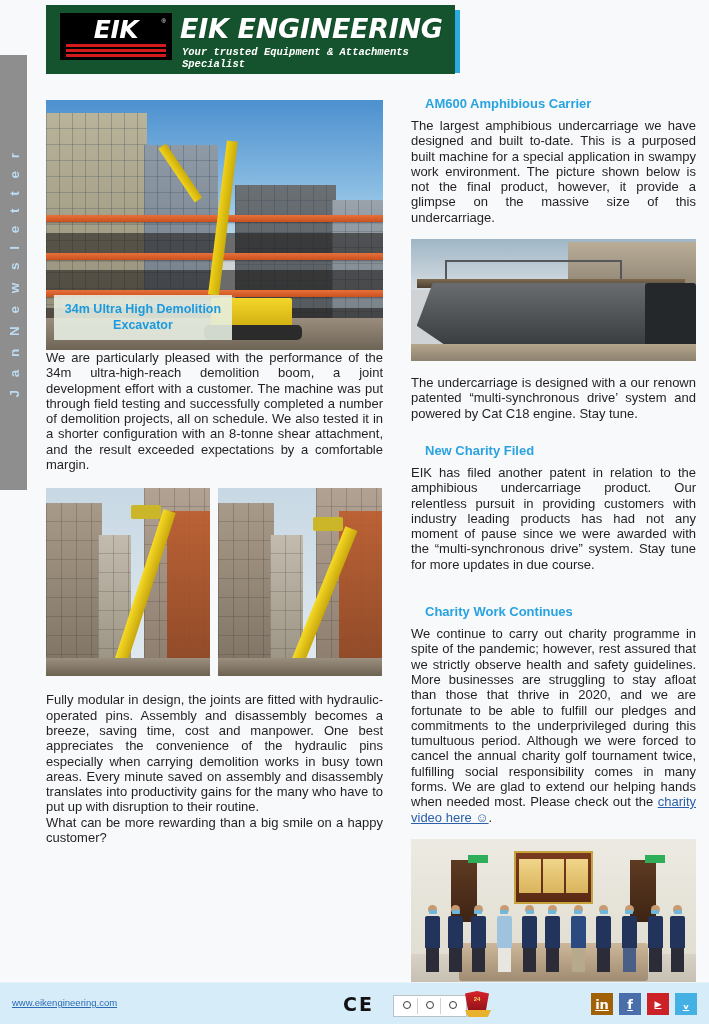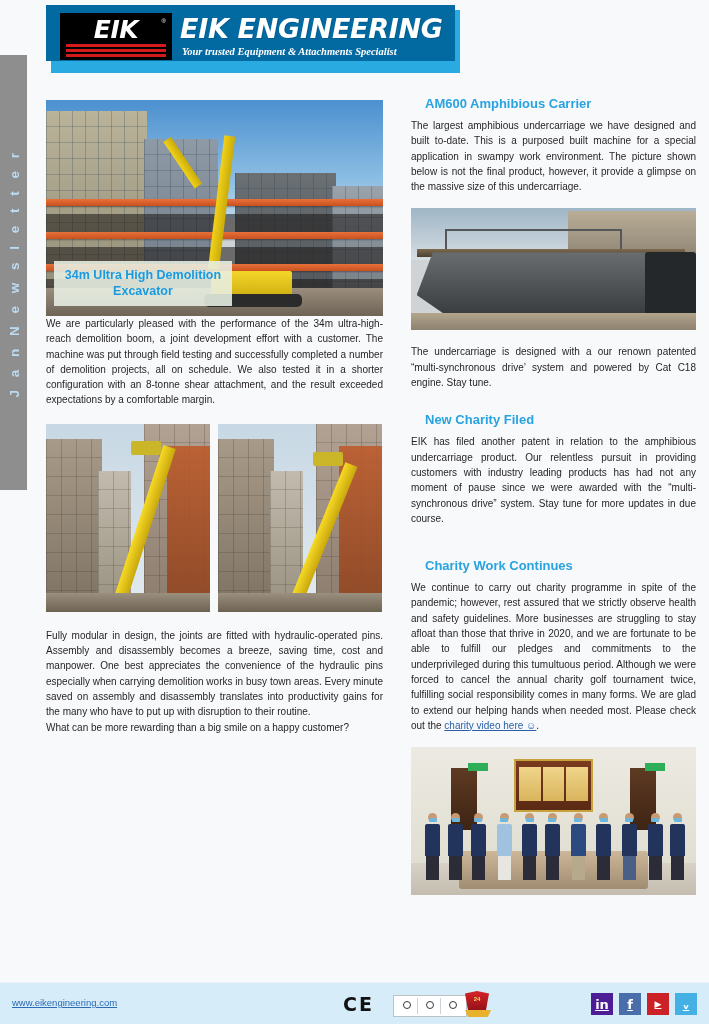--- a/index.html
+++ b/index.html
@@ -37,22 +37,22 @@
     position: absolute; left: 46px; top: 5px;
     width: 414px; height: 68px;
   }
   #header-shadow {
     position: absolute; left: 5px; top: 5px;
     width: 409px; height: 63px;
     background: #29abe2;
   }
   #header-banner {
     position: absolute; left: 0; top: 0;
-    width: 409px; height: 56px;
-    background: #0369a1;
+    width: 409px; height: 69px;
+    background: #14532d;
     padding-left: 12px;
   }
   #logo-box {
     position: absolute; left: 14px; top: 8px;
     width: 112px; height: 47px;
     background: #000;
     overflow: hidden;
   }
   #logo-text {
     position: absolute; left: 0; top: 2px;
@@ -86,29 +86,29 @@
     letter-spacing: -0.3px;
     font-family: "DejaVu Sans", sans-serif;
     text-shadow: 1px 1px 0 rgba(0,0,0,0.12);
   }
   #brand-tagline {
     position: absolute; left: 136px; top: 41px;
     color: #fff;
     font-size: 10.5px;
     font-weight: bold;
     font-style: italic;
-    font-family: Liberation Serif, serif;
+    font-family: Liberation Mono, monospace;
   }
 
   
   #col-left  { position: absolute; left: 46px;  top: 100px; width: 337px; }
   #col-right { position: absolute; left: 411px; top: 96px;  width: 285px; }
 
   .body-text {
-    font-size: 10px;
+    font-size: 13px;
     line-height: 15.3px;
     color: #231f20;
     text-align: justify;
     font-family: "Liberation Sans", sans-serif;
   }
   .body-text + .body-text { margin-top: 0; }
   .body-text b { font-weight: bold; }
 
   .section-head {
     color: #29a3e0;
@@ -122,21 +122,21 @@
 
   a.inline-link {
     color: #2b5faa;
     text-decoration: underline;
   }
 
   
   .photo { position: relative; overflow: hidden; background: #cfd3d6; }
 
   
-  #hero-photo { width: 337px; height: 216px; }
+  #hero-photo { width: 337px; height: 250px; }
   .sky {
     position: absolute; left: 0; top: 0; width: 100%; height: 55%;
     background: linear-gradient(#4c90cf, #8fc0e4 70%, #bdd8ea);
   }
   .bldg {
     position: absolute; bottom: 0;
   }
   #hb1 { left: 0;    width: 30%; height: 95%; background: linear-gradient(180deg,#b9b39a,#8f8a74); }
   #hb2 { left: 29%;  width: 22%; height: 82%; background: linear-gradient(180deg,#8e9aa6,#6d7781); }
   #hb3 { left: 56%;  width: 30%; height: 66%; background: linear-gradient(180deg,#6b7075,#4e5357); }
@@ -338,21 +338,21 @@
   #social {
     position: absolute; right: 12px; top: 10px;
     display: flex; gap: 6px;
   }
   .social-icon {
     width: 22px; height: 22px;
     display: flex; align-items: center; justify-content: center;
     color: #fff; font-weight: bold; font-size: 13px;
     font-family: "DejaVu Sans", sans-serif;
   }
-  .si-linkedin { background: #4c1d95; }
+  .si-linkedin { background: #a16207; }
   .si-facebook { background: #4a6ea9; }
   .si-youtube  { background: #cc2127; font-size: 9px; }
   .si-twitter  { background: #45b0e3; }
 </style>
 </head>
 <body>
 
 <div id="page">
 
   <div id="sidebar">

